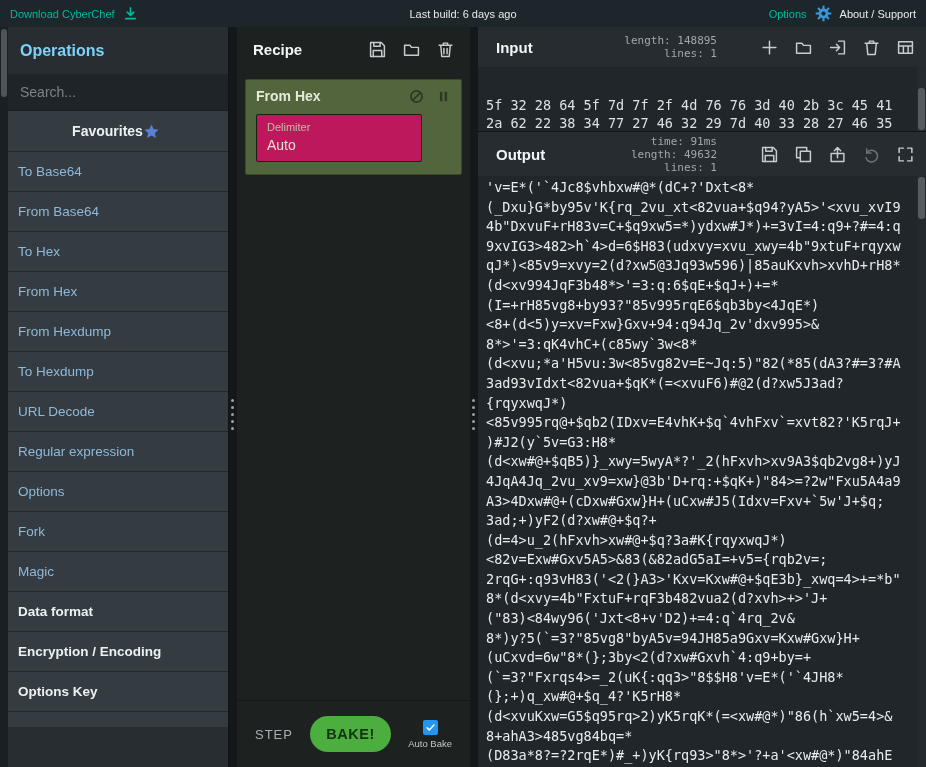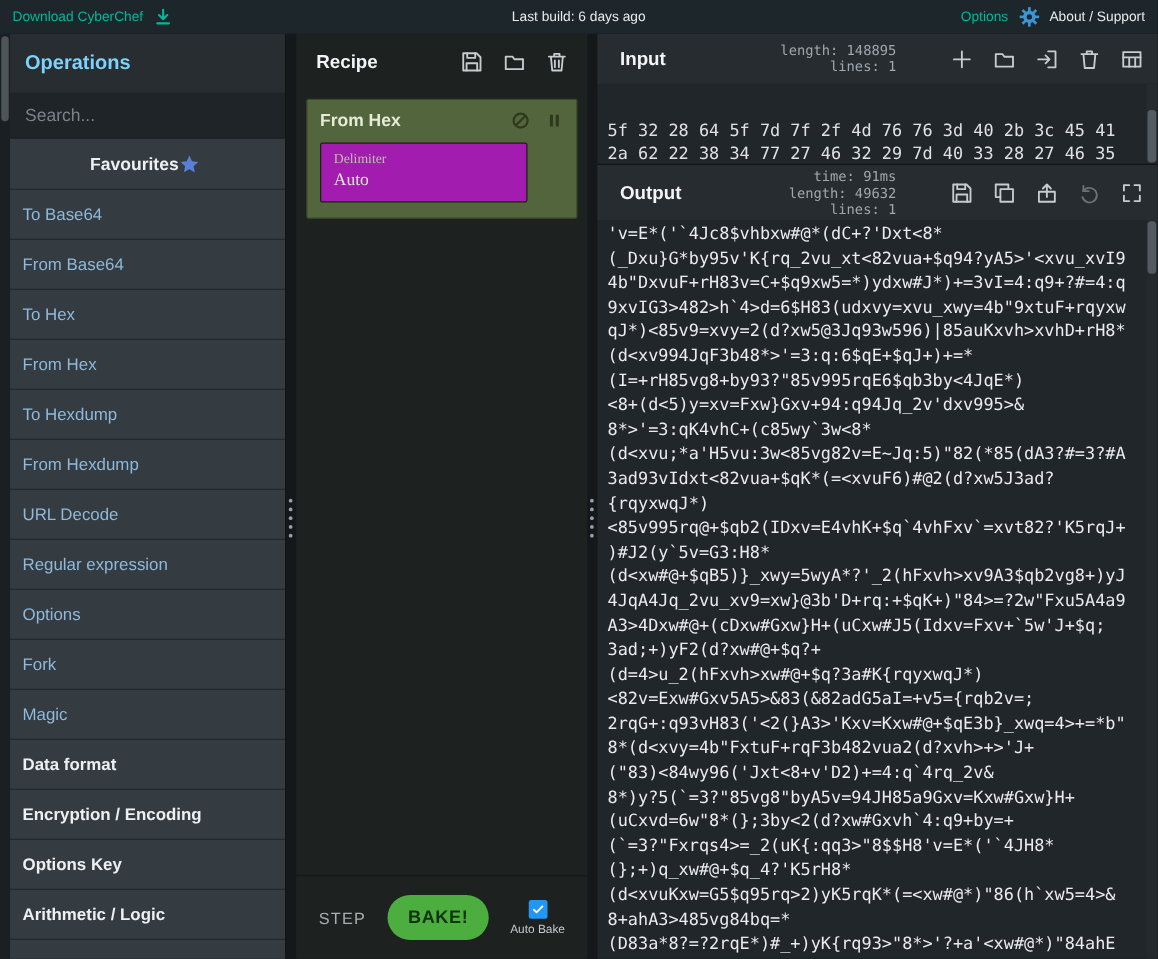--- a/index.html
+++ b/index.html
@@ -49,22 +49,22 @@
   
   .rec-header { height:44px; display:flex; align-items:center; padding:0 16px;
     color:#f2f4f5; font-size:15px; font-weight:bold; }
   .rec-header .icons { margin-left:auto; display:flex; gap:17px; }
   .rec-body { position:absolute; top:44px; bottom:67px; left:0; right:0; padding:8px; }
   .op-block { background:#53653c; border:1px solid #3c4a28; border-radius:2px; }
   .op-block-head { display:flex; align-items:center; padding:8px 10px 6px 10px; }
   .op-block-title { font-size:14px; font-weight:bold; color:#e6ead9; }
   .op-block-icons { margin-left:auto; display:flex; gap:12px; }
   .op-block-body { padding:4px 10px 12px 10px; }
-  .arg-box { width:166px; background:#a21caf; border:1px solid #1b2112; border-radius:2px;
-    padding:6px 10px 8px 10px; cursor:pointer;font-family:Liberation Serif, serif; }
+  .arg-box { width:166px; background:#be185d; border:1px solid #1b2112; border-radius:2px;
+    padding:6px 10px 8px 10px; cursor:pointer; }
   .arg-label { font-size:11px; color:#b9c0a8; }
   .arg-value { font-size:14px; color:#dfe3d5; margin-top:4px; }
   .bake-bar { position:absolute; left:0; right:0; bottom:0; height:67px; background:#1d211f;
     border-top:1px solid #14181b; display:flex; align-items:center; justify-content:space-between;
     padding:0 18px; }
   .step-btn { font-size:13px; letter-spacing:1px; color:#a8aeb2; background:none; border:none;
     cursor:pointer; font-family:"Liberation Sans",sans-serif; }
   .bake-btn { background:#4cae3f; color:#12330f; font-weight:bold; font-size:14.5px;
     border:none; border-radius:18px; padding:10px 16px; cursor:pointer; letter-spacing:0.5px;
     font-family:"Liberation Sans",sans-serif; }
@@ -147,31 +147,30 @@
     <div class="fav-row">
       <span>Favourites</span>
       <svg class="ic" width="17" height="17" viewBox="0 0 24 24">
         <path d="M12 2l3 6.6 7 .8-5.2 4.8 1.4 7-6.2-3.6L5.8 21l1.4-7L2 9.4l7-.8z" fill="#5a7fd6"></path>
       </svg>
     </div>
     <div class="op-item">To Base64</div>
     <div class="op-item">From Base64</div>
     <div class="op-item">To Hex</div>
     <div class="op-item">From Hex</div>
+    <div class="op-item">From Hexdump</div>
     <div class="op-item">To Hexdump</div>
-    <div class="op-item">From Hexdump</div>
     <div class="op-item">URL Decode</div>
     <div class="op-item">Regular expression</div>
     <div class="op-item">Options</div>
     <div class="op-item">Fork</div>
     <div class="op-item">Magic</div>
     <div class="op-cat">Data format</div>
     <div class="op-cat">Encryption / Encoding</div>
     <div class="op-cat">Options Key</div>
-    <div class="op-cat">Arithmetic / Logic</div>
     <div class="op-partial"></div>
   </div>
 </div>
 
 <div class="gutter" id="gutter-1">
   <div class="grip">
       <i></i>
       <i></i>
       <i></i>
       <i></i>

